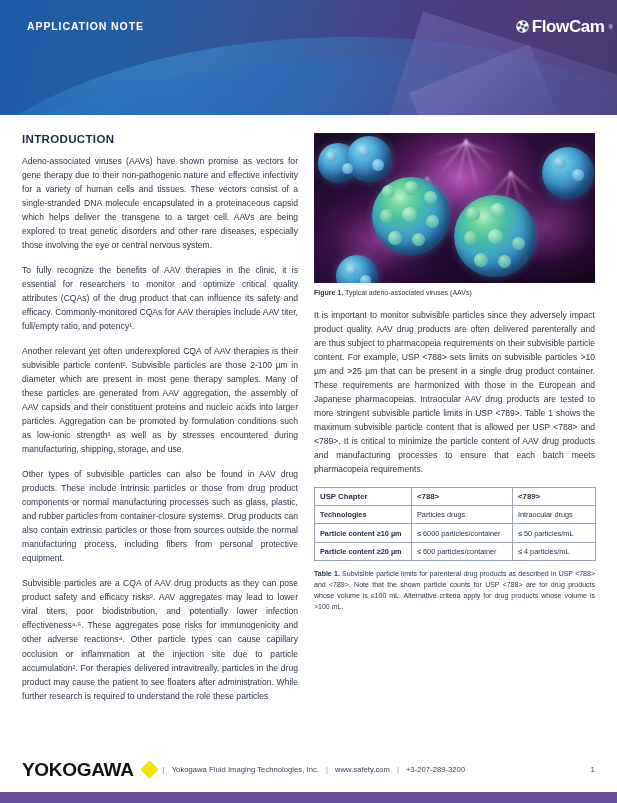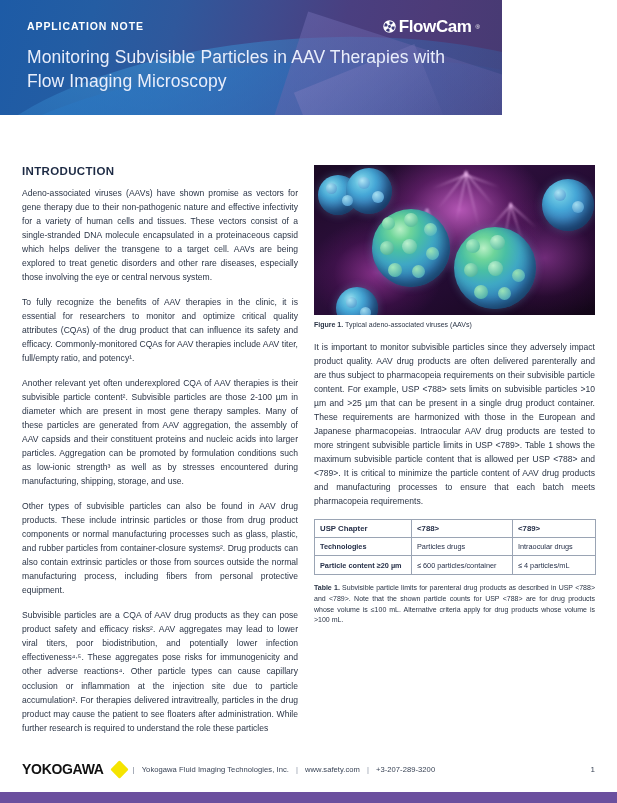--- a/index.html
+++ b/index.html
@@ -7,21 +7,21 @@
     width:617px; height:803px;
     background:#ffffff;
     font-family:"Liberation Sans", sans-serif;
     overflow:hidden;
   }
   .page { position:relative; width:617px; height:803px; background:#fff; }
 
   
   .header {
     position:relative;
-    width:502px; height:115px;
+    width:617px; height:115px;
     background:linear-gradient(105deg,#1d5ba6 0%,#245da3 18%,#2f589c 34%,#3e4c8f 50%,#4a3f80 66%,#4d3b78 82%,#463a72 100%);
     overflow:hidden;
   }
   .hdr-wave-a {
     position:absolute; left:-60px; top:38px; width:740px; height:230px;
     background:radial-gradient(ellipse at 30% 0%, rgba(60,150,215,.55) 0%, rgba(45,120,195,.34) 38%, rgba(40,90,170,0) 72%);
     border-radius:50% 50% 0 0 / 70% 70% 0 0;
     transform:rotate(-3.2deg);
   }
   .hdr-wave-b {
@@ -43,32 +43,32 @@
   .kicker {
     position:absolute; left:27px; top:20px;
     font-size:10.5px; font-weight:bold; letter-spacing:.9px; color:#ffffff;
   }
   .hdr-title {
     position:absolute; left:27px; top:45px; width:420px;
     font-size:17.5px; font-weight:300; line-height:1.38; color:#e9eefb;
     letter-spacing:.1px;
   }
   .flowcam-logo {
-    position:absolute; right:22px; top:18px;
+    position:absolute; right:4px; top:18px;
     display:flex; align-items:center; gap:3px;
     color:#ffffff;
   }
   .fc-mark { width:13px; height:13px; display:block; }
   .fc-word { font-size:17px; font-weight:bold; letter-spacing:-.4px; line-height:1; }
   .fc-reg { font-size:6px; vertical-align:super; line-height:1; margin-left:1px; }
 
   
   .body-area { position:relative; padding:0 22px; }
   .columns { display:flex; gap:16px; padding-top:18px; }
-  .col { width:281px;margin-top:32px; }
+  .col { width:281px; }
 
   h2.section {
     font-size:11.5px; font-weight:bold; color:#1d2a44;
     letter-spacing:.35px; margin-bottom:9px;
   }
   p.para {
     font-size:8.55px; line-height:1.64; color:#2a3446;
     text-align:justify; margin-bottom:11px; letter-spacing:.01px;
   }
   p.para:last-child { margin-bottom:0; }
@@ -127,21 +127,21 @@
   
   .footer {
     position:absolute; left:0; bottom:0; width:617px; height:53px;
     background:#fff;
   }
   .footer-inner {
     position:absolute; left:22px; right:22px; top:6px;
     display:flex; align-items:center; height:26px;
   }
   .yoko {
-    font-size:14px; font-weight:bold; color:#111111; letter-spacing:-.3px;
+    font-size:19px; font-weight:bold; color:#111111; letter-spacing:-.3px;
     line-height:1;
   }
   .yoko-diamond {
     width:13px; height:13px; background:#f5e400; margin-left:9px;
     transform:rotate(45deg); border-radius:1.5px;
   }
   .foot-sep { color:#7a8496; font-size:8px; margin:0 7px; }
   .foot-txt { font-size:7.6px; color:#3a4456; letter-spacing:.05px; }
   .foot-pipe { color:#8a93a4; font-size:7.6px; margin:0 7px; }
   .pageno { margin-left:auto; font-size:8px; color:#3a4456; }
@@ -155,21 +155,20 @@
 
 <div class="page">
 
   <div class="header">
     <div class="hdr-wave-a"></div>
     <div class="hdr-wave-b"></div>
     <div class="hdr-wave-c"></div>
     <div class="hdr-wave-d"></div>
 
     <div class="kicker">APPLICATION NOTE</div>
-    <div class="hdr-title">Monitoring Subvisible Particles in AAV Therapies with Flow Imaging Microscopy</div>
 
     <div class="flowcam-logo">
       <span>
         <svg class="fc-mark" viewBox="0 0 24 24" aria-hidden="true">
           <circle cx="12" cy="12" r="11.5" fill="#ffffff"></circle>
           <circle cx="12" cy="12" r="2.6" fill="#3a3a7a"></circle>
           <path d="M12 2.2 a9.8 9.8 0 0 1 7 3 l-4.4 3.6 a4.3 4.3 0 0 0 -2.6 -1.2 z" fill="#3a3a7a"></path>
           <path d="M21.8 12 a9.8 9.8 0 0 1 -3 7 l-3.6 -4.4 a4.3 4.3 0 0 0 1.2 -2.6 z" fill="#3a3a7a"></path>
           <path d="M12 21.8 a9.8 9.8 0 0 1 -7 -3 l4.4 -3.6 a4.3 4.3 0 0 0 2.6 1.2 z" fill="#3a3a7a"></path>
           <path d="M2.2 12 a9.8 9.8 0 0 1 3 -7 l3.6 4.4 a4.3 4.3 0 0 0 -1.2 2.6 z" fill="#3a3a7a"></path>
@@ -258,20 +257,25 @@
               <td class="lbl">USP Chapter</td>
               <td class="c2">&lt;788&gt;</td>
               <td class="c3">&lt;789&gt;</td>
             </tr>
             <tr>
               <td class="lbl">Technologies</td>
               <td class="c2">Particles drugs</td>
               <td class="c3">Intraocular drugs</td>
             </tr>
             <tr>
+              <td class="lbl">Particle content ≥10 µm</td>
+              <td class="c2">≤ 6000 particles/container</td>
+              <td class="c3">≤ 50 particles/mL</td>
+            </tr>
+            <tr>
               <td class="lbl">Particle content ≥20 µm</td>
               <td class="c2">≤ 600 particles/container</td>
               <td class="c3">≤ 4 particles/mL</td>
             </tr>
           </tbody>
         </table>
 
         <div class="tbl-cap">
           <b>Table 1.</b><span> Subvisible particle limits for parenteral drug products as described in USP &lt;788&gt; and &lt;789&gt;. Note that the shown particle counts for USP &lt;788&gt; are for drug products whose volume is ≤100 mL. Alternative criteria apply for drug products whose volume is &gt;100 mL.</span>
         </div>

